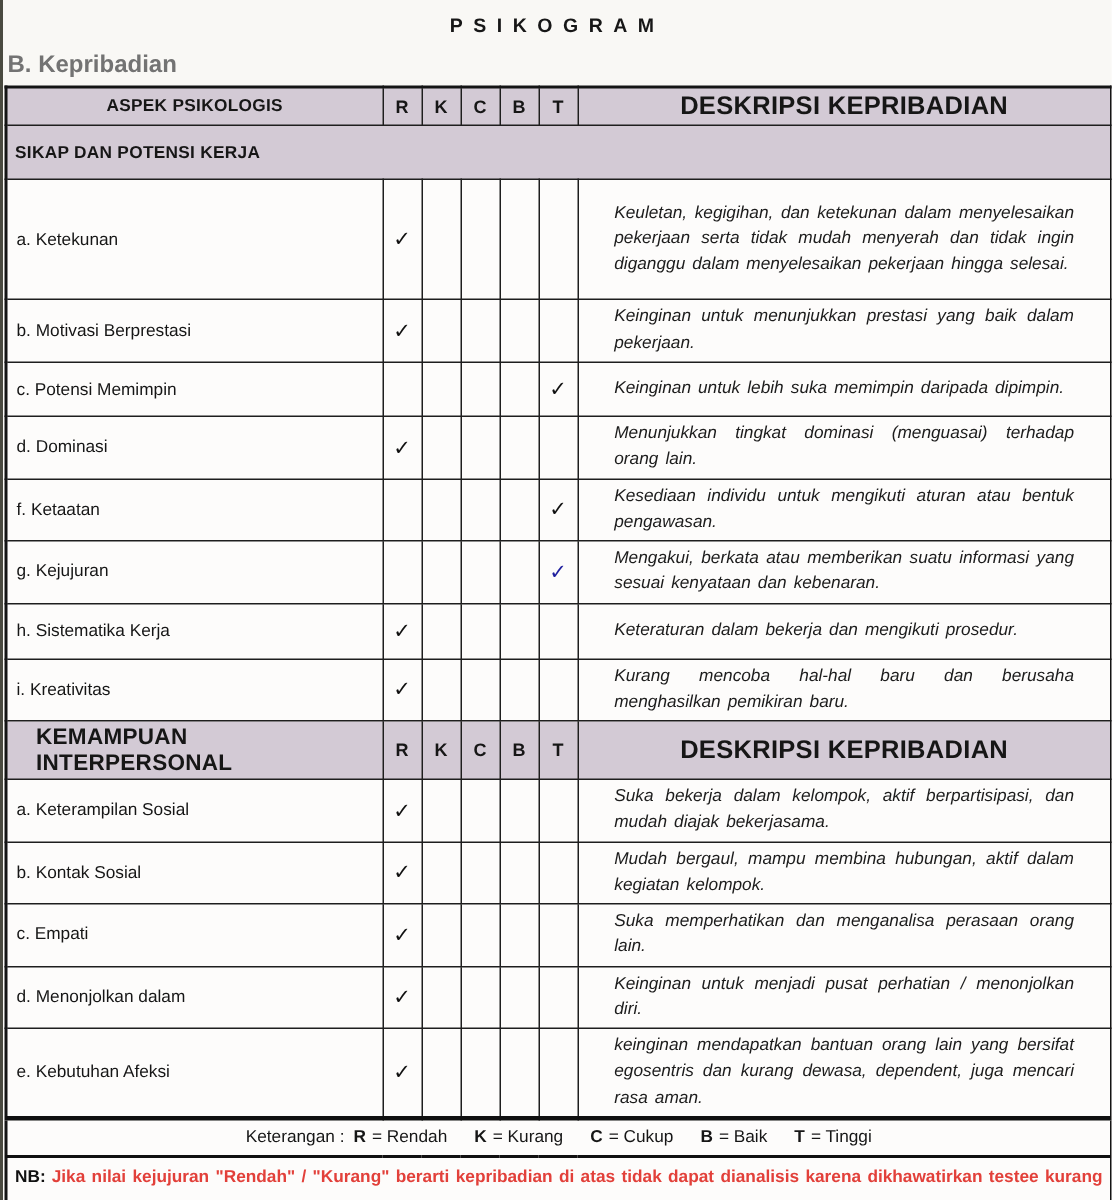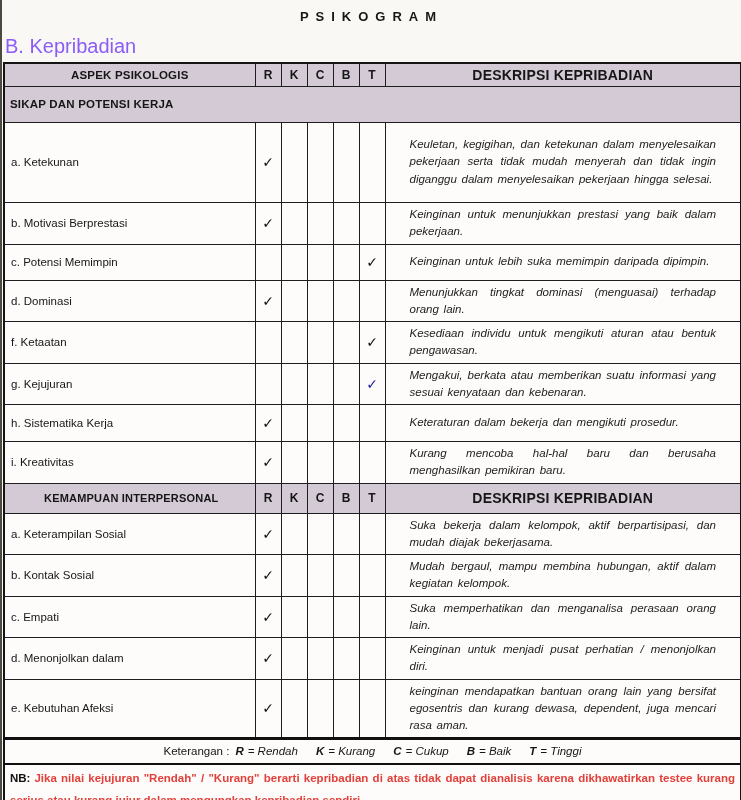--- a/index.html
+++ b/index.html
@@ -8,48 +8,48 @@
     background:#f9f8f5;
     font-family:"Liberation Sans","DejaVu Sans",sans-serif;
     color:#161616;
   }
   .page{width:741px;height:800px;box-sizing:border-box;padding-top:7px;border-left:2px solid #4a4a40;}
   .doc-title{
     text-align:center;font-weight:bold;font-size:13px;letter-spacing:7px;
     margin:2px 0 11px 0;color:#171717;
   }
   .section-heading{
-    font-size:20px;font-weight:normal;margin:0 0 4px 3px;color:#8b5cf6;
+    font-size:16px;font-weight:bold;margin:0 0 4px 3px;color:#737373;
   }
   table.psy{
     table-layout:fixed;border-collapse:collapse;width:737px;margin:0 1px 0 1px;
     border:2.4px solid #141414;background:#fdfcfb;
   }
   td,th{border:1.5px solid #1e1e1e;padding:2px 5px;box-sizing:border-box;vertical-align:middle;}
   .hdr{background:var(--header-bg,#d3cad5);}
   th.aspect-hdr{font-size:11.5px;text-align:center;font-weight:bold;letter-spacing:.2px;}
   th.scale-th{font-size:12px;text-align:center;font-weight:bold;padding:2px 0;}
-  th.desc-hdr{font-size:14px;text-align:center;font-weight:bold;letter-spacing:.2px;}
+  th.desc-hdr{font-size:17px;text-align:center;font-weight:bold;letter-spacing:.2px;}
   td.banner{font-weight:bold;font-size:11.5px;text-align:left;padding-left:5px;letter-spacing:.2px;}
-  th.sec2{font-size:11px;text-align:center;font-weight:bold;padding-left:8px;letter-spacing:.2px;}
+  th.sec2{font-size:15px;text-align:left;font-weight:bold;padding-left:19px;letter-spacing:.2px;}
   td.a{font-size:11.5px;padding-left:6px;}
   td.c{text-align:center;font-weight:bold;font-size:14px;padding:0;}
   td.d{
     font-size:11.5px;font-style:italic;text-align:justify;line-height:1.5;
     padding:3px 24px;word-spacing:1.5px;color:#1c1c1c;margin-top:24px;
   }
   tr.h22{height:36px}tr.h23{height:23px}tr.h30{height:30px}
   tr.h36{height:36px}tr.h37{height:37px}tr.h38{height:38px}tr.h39{height:39px}
   tr.h41{height:41px}tr.h42{height:42px}tr.h59{height:59px}tr.h80{height:80px}
   td.legend-cell{
     border-top:3px solid #101010;border-bottom:2.6px solid #101010;
     font-size:11.5px;text-align:center;padding:5px 0 6px 0;background:#fdfcfb;
   }
   .lg-label{margin-right:6px;}
-  .lg-item{white-space:nowrap;font-style:italic;}
+  .lg-item{white-space:nowrap;}
   .lg-item + .lg-item{margin-left:18px;}
   .lg-item b{margin-right:4px;}
   td.nb-cell{
     font-size:11.5px;font-weight:bold;line-height:1.85;text-align:justify;
     padding:3px 5px 6px 5px;background:#fdfcfb;border-bottom:3.2px solid #101010;
   }
   .nb-prefix{color:#111;margin-right:4px;}
   .nb-text{color:var(--note-red,#e2403a);}
 </style>
 </head>

